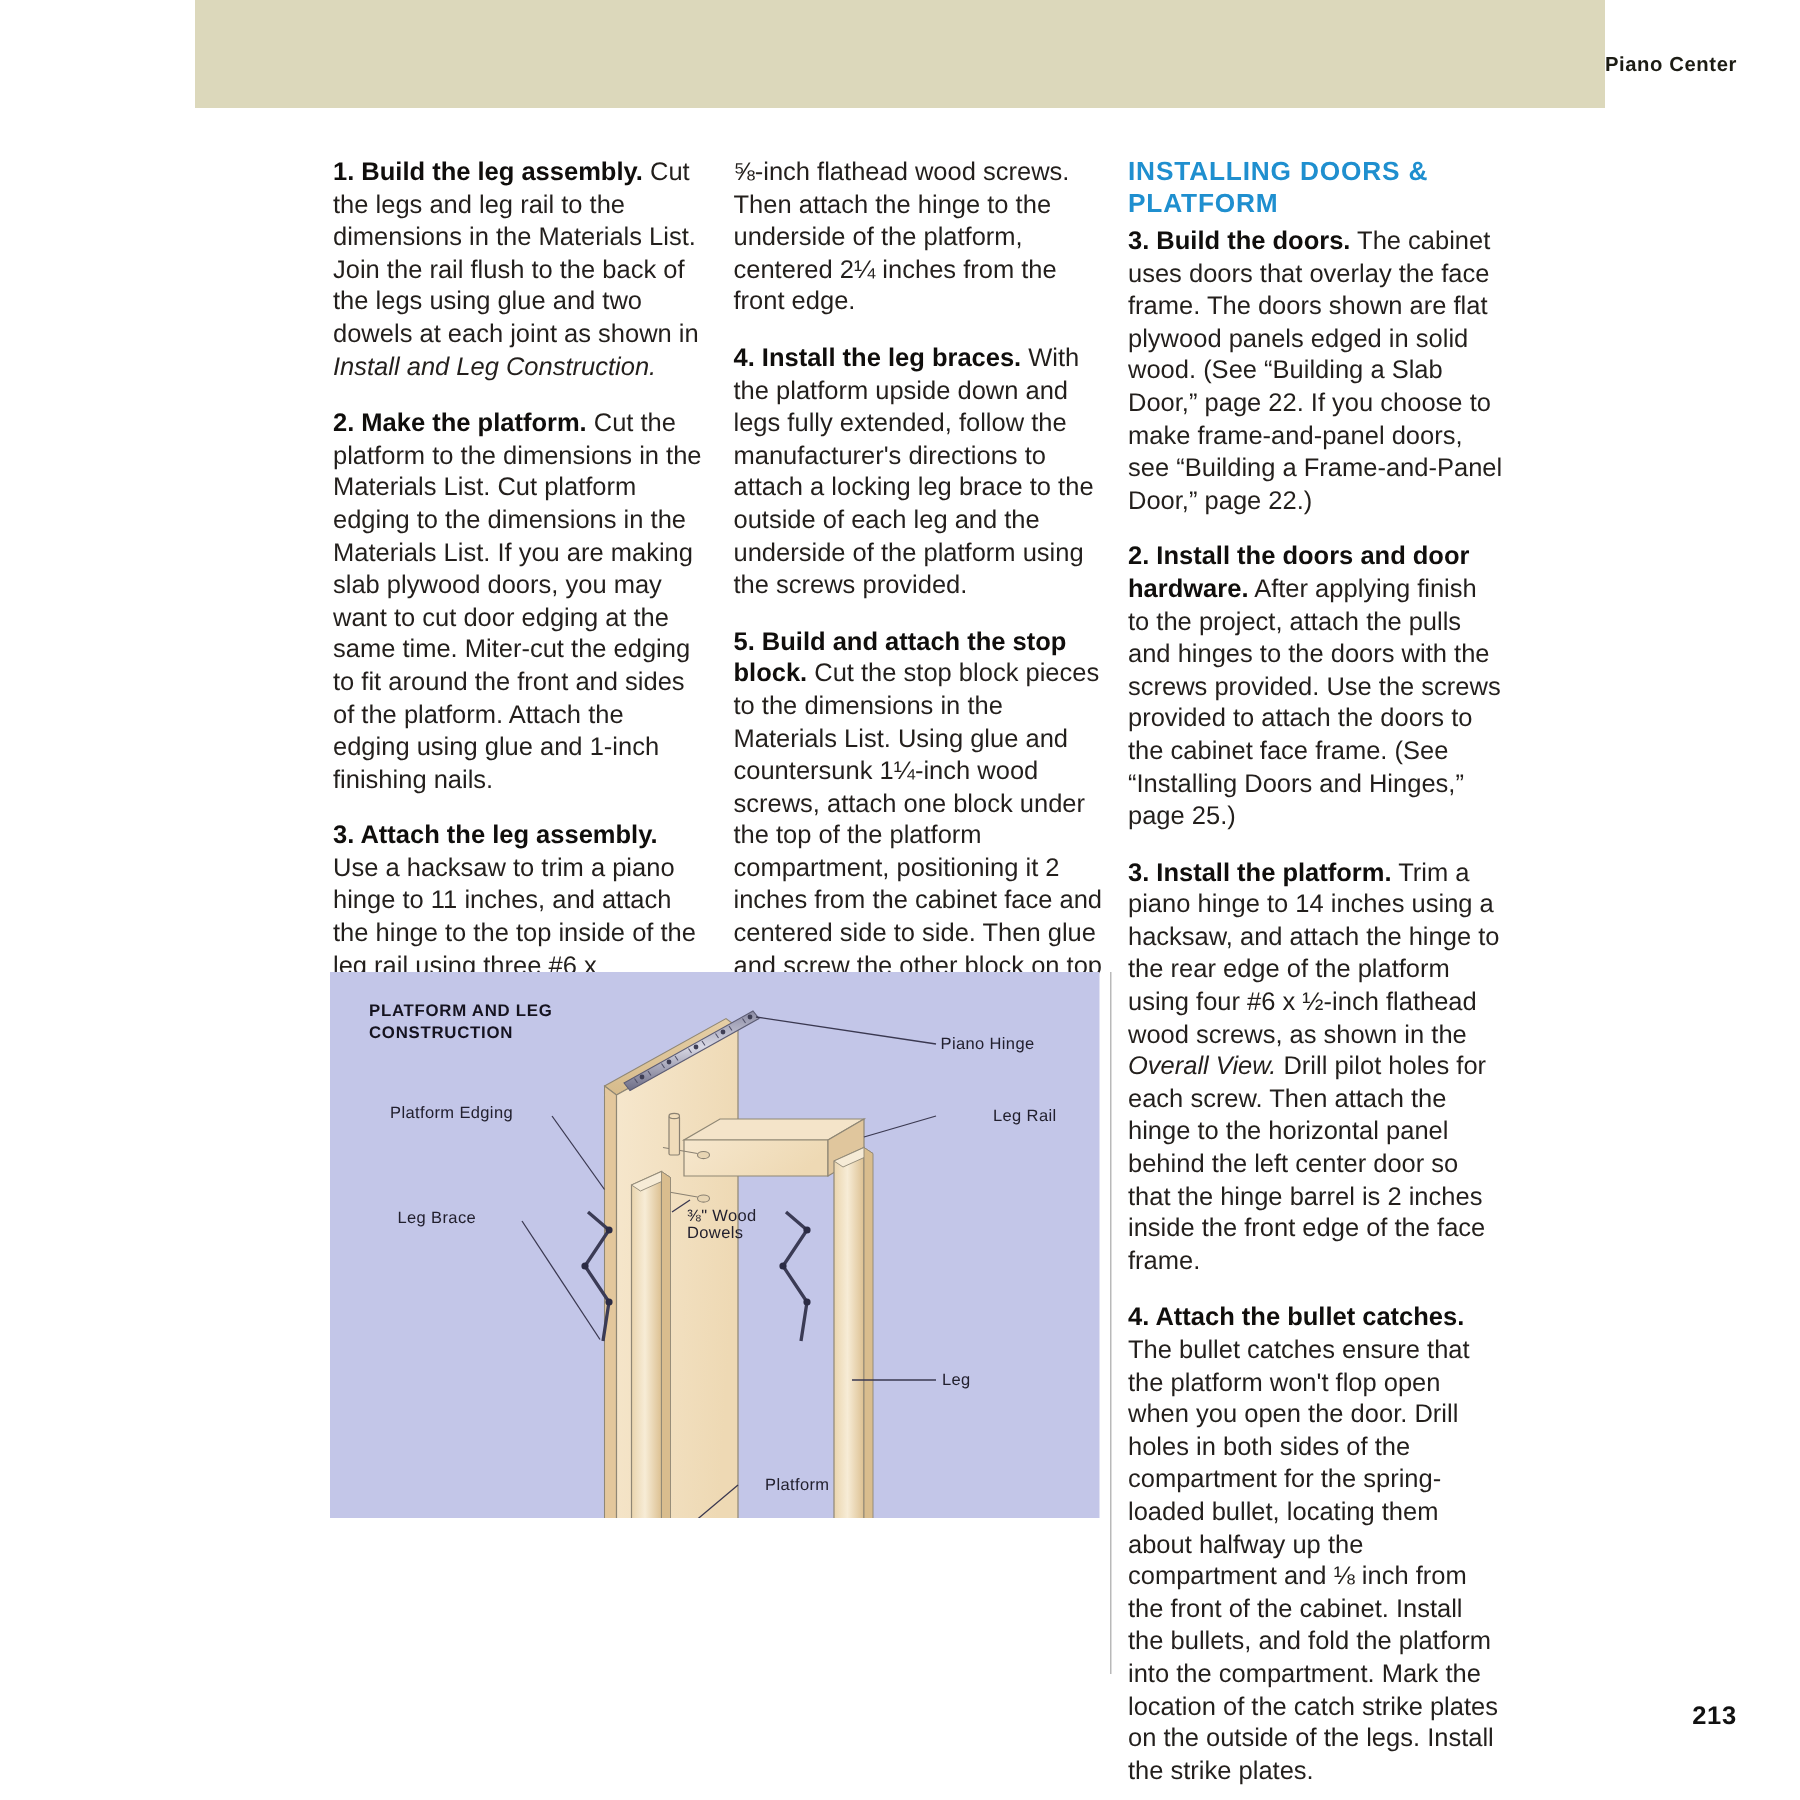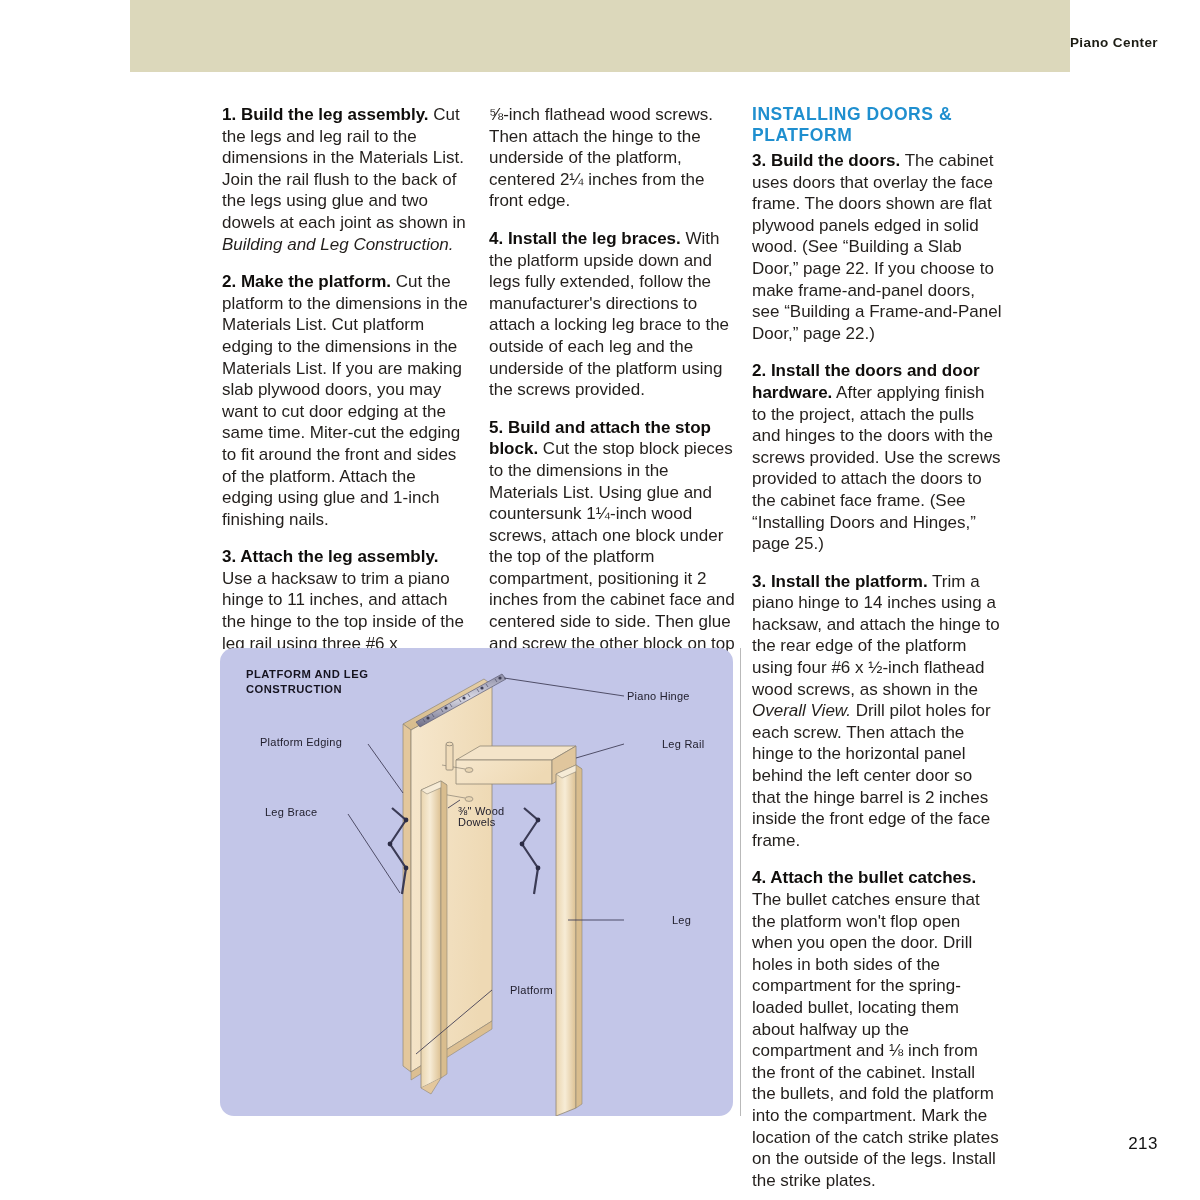--- a/index.html
+++ b/index.html
@@ -76,24 +76,23 @@
     height: 468px;
     background: #b9b9b9;
   }
 
   
   #figure {
     position: absolute;
     left: 220px;
     top: 648px;
     width: 513px;
-    height: 468px;
+    height: 364px;
     background: #c3c6e8;
     overflow: hidden;
-    border-radius: 14px;
   }
   #figure-title {
     position: absolute;
     left: 26px;
     top: 19px;
     font-size: 11.2px;
     font-weight: bold;
     line-height: 14.5px;
     letter-spacing: 0.5px;
     color: #15131f;
@@ -104,45 +103,45 @@
     font-size: 11px;
     color: #22202e;
     letter-spacing: 0.25px;
     white-space: nowrap;
   }
   #lbl-platform-edging { left: 42px; top: 738px; }
   #lbl-leg-brace       { left: 48px;  top: 806px; }
   #lbl-piano-hinge     { left: 410px; top: 692px; }
   #lbl-leg-rail        { left: 410px; top: 740px; padding-left: 35px; }
   #lbl-dowels          { left: 240px; top: 808px; line-height: 11px; white-space: pre-line; }
-  #lbl-leg             { left: 412px; top: 915px; margin-left: 44px; }
+  #lbl-leg             { left: 412px; top: 915px; }
   #lbl-platform        { left: 268px; top: 988px; }
 
   
   #page-number {
     position: absolute;
     right: 42px;
     bottom: 46px;
     font-size: 17px;
-    font-weight: normal;
+    font-weight: bold;
     color: #111111;
     letter-spacing: 0.5px;
   }
 </style>
 </head>
 <body>
 
 <div id="page">
 
   <div id="header-bar"></div>
   <div id="header-title">Piano Center</div>
 
   <div class="column" id="col-1">
 
-    <p class="body"><b>1. Build the leg assembly.</b><span> Cut the legs and leg rail to the dimensions in the Materials List. Join the rail flush to the back of the legs using glue and two dowels at each joint as shown in </span><i>Building and Leg Construction.</i></p>
+    <p class="body"><b>1. Build the leg assembly.</b><span> Cut the legs and leg rail to the dimensions in the Materials List. Join the rail flush to the back of the legs using glue and two dowels at each joint as shown in </span><i>Install and Leg Construction.</i></p>
 
     <p class="body"><b>2. Make the platform.</b><span> Cut the platform to the dimensions in the Materials List. Cut platform edging to the dimensions in the Materials List. If you are making slab plywood doors, you may want to cut door edging at the same time. Miter-cut the edging to fit around the front and sides of the platform. Attach the edging using glue and 1-inch finishing nails.</span></p>
 
     <p class="body"><b>3. Attach the leg assembly.</b><span> Use a hacksaw to trim a piano hinge to 11 inches, and attach the hinge to the top inside of the leg rail using three #6 x</span></p>
   </div>
 
   <div class="column" id="col-2">
     <p class="body"><span>⅝-inch flathead wood screws. Then attach the hinge to the underside of the platform, centered 2¼ inches from the front edge.</span></p>
 
     <p class="body"><b>4. Install the leg braces.</b><span> With the platform upside down and legs fully extended, follow the manufacturer's directions to attach a locking leg brace to the outside of each leg and the underside of the platform using the screws provided.</span></p>

